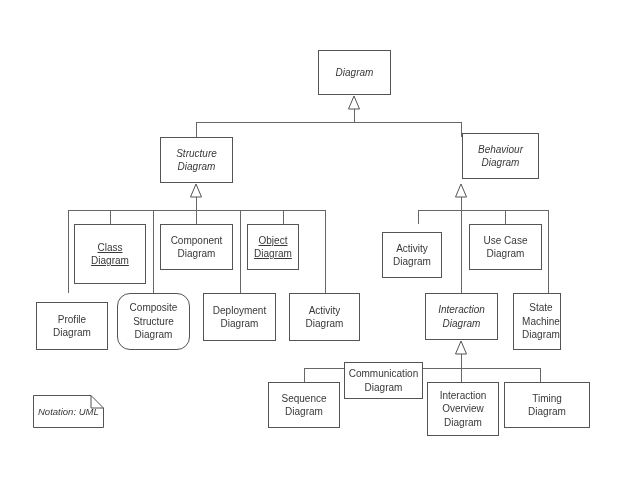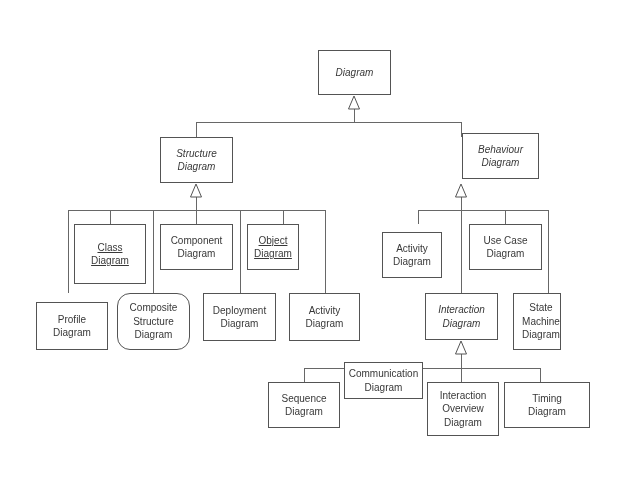--- a/index.html
+++ b/index.html
@@ -151,14 +151,21 @@
   <div class="node" style="left:268px; top:382px; width:72px; height:46px;">Sequence
 Diagram</div>
   <div class="node" style="left:344px; top:362px; width:79px; height:37px;">Communication
 Diagram</div>
   <div class="node" style="left:427px; top:382px; width:72px; height:54px;">Interaction
 Overview
 Diagram</div>
   <div class="node" style="left:504px; top:382px; width:86px; height:46px;">Timing
 Diagram</div>
 
+  <div class="note-shape" style="left:33px; top:395px; width:71px; height:33px;">
+    <svg width="71" height="33">
+      <path d="M0.5,0.5 H58 L70.5,13 V32.5 H0.5 Z" fill="#ffffff" stroke="#545454" stroke-width="1"></path>
+      <path d="M58,0.5 V13 H70.5" fill="none" stroke="#545454" stroke-width="1"></path>
+    </svg>
+    <span class="note-label">Notation: UML</span>
+  </div>
 
 </div>
 
 </body></html>

